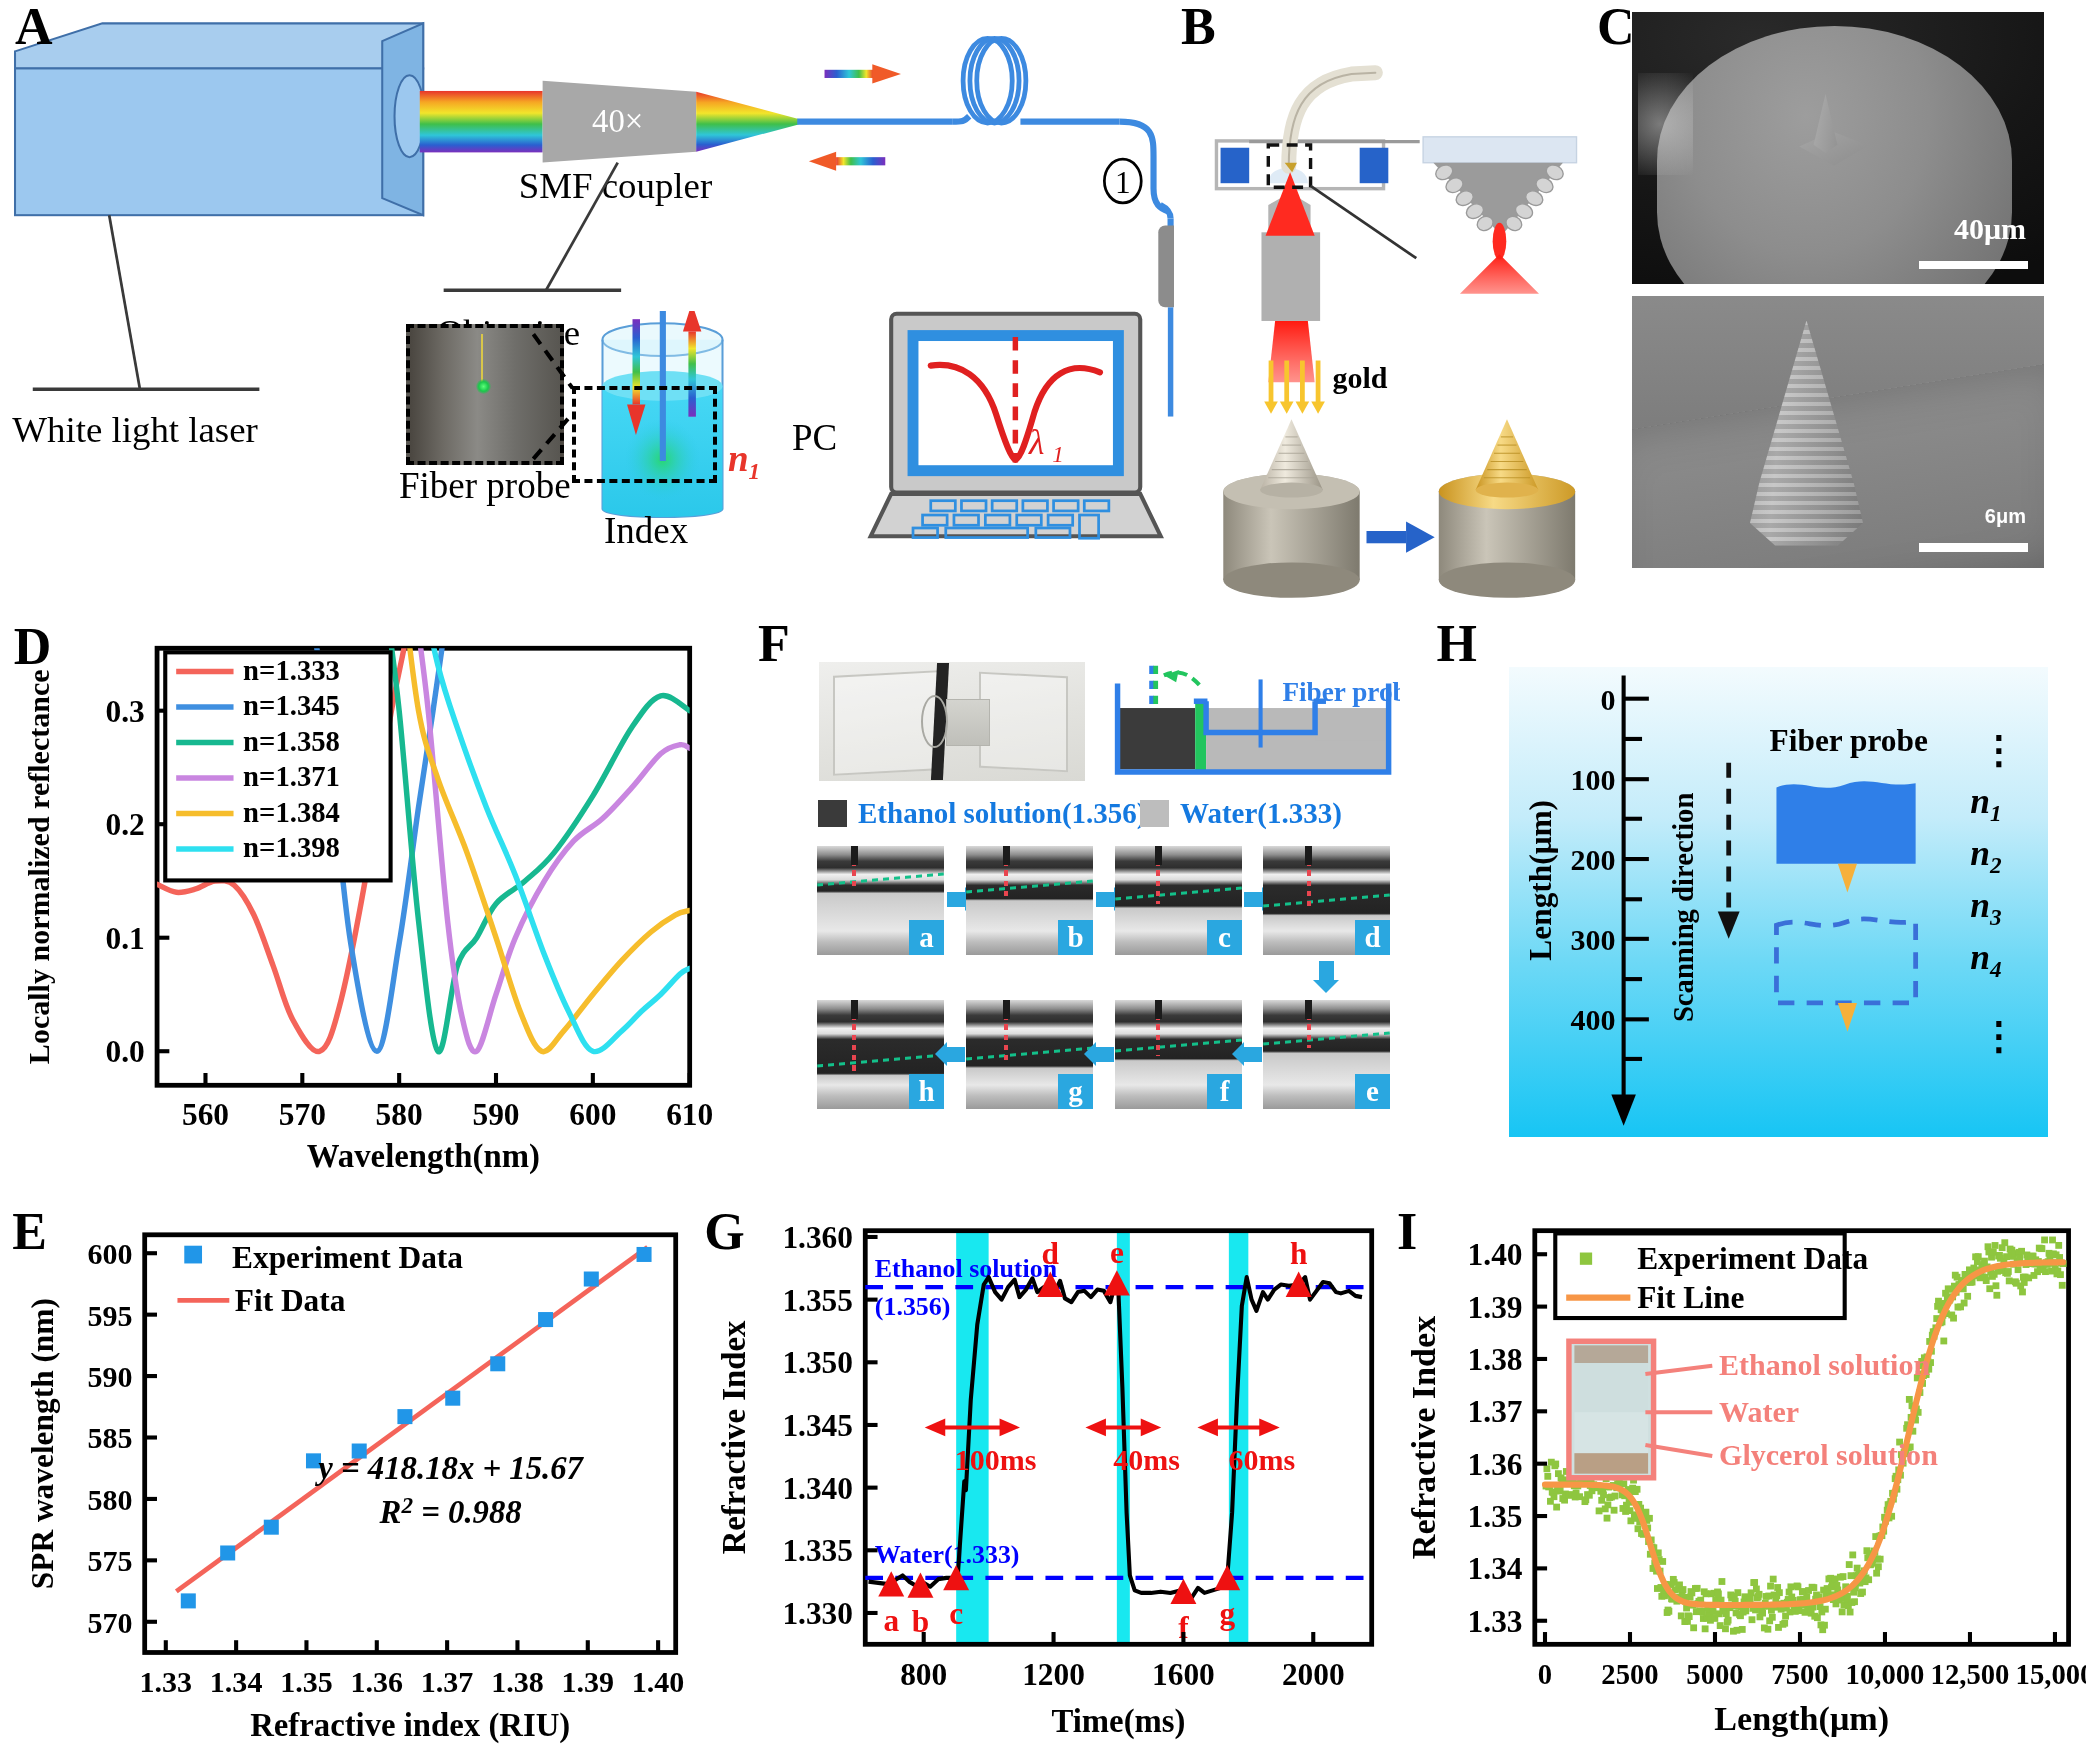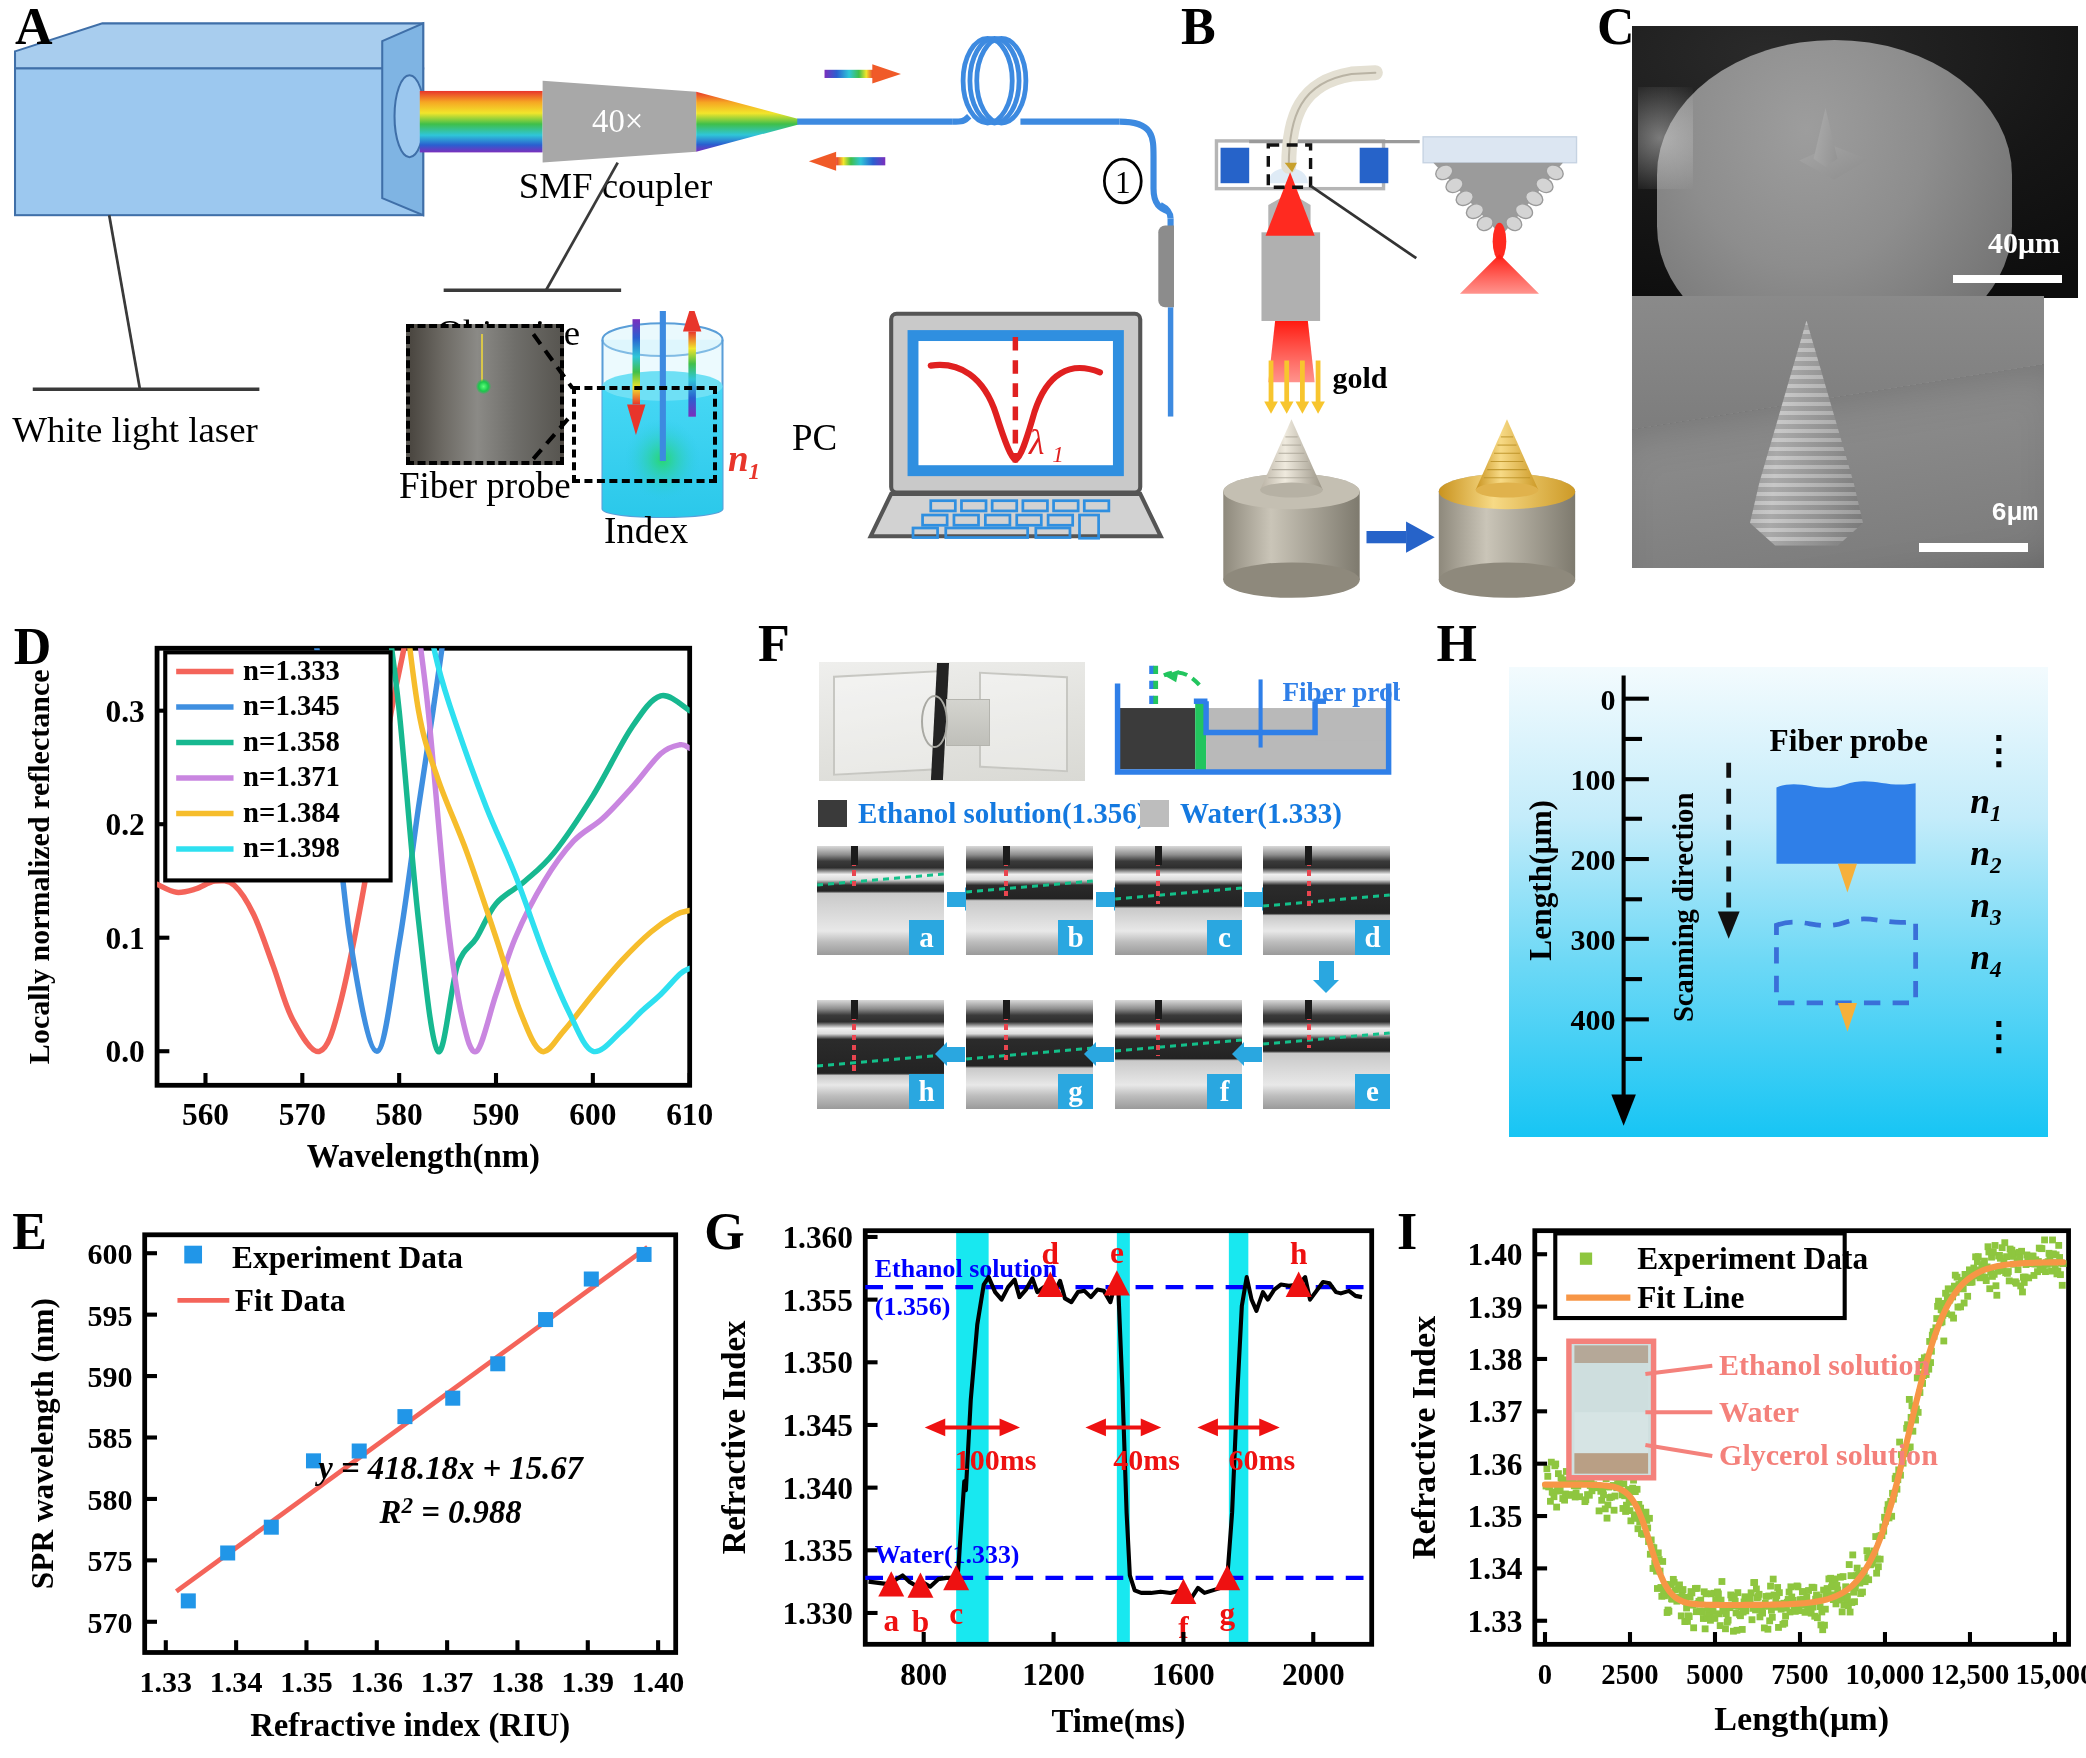--- a/index.html
+++ b/index.html
@@ -332,22 +332,22 @@
         <line x1="464" y1="652" x2="492" y2="652"></line>
           <line x1="469" y1="640" x2="487" y2="640"></line>
       </g>
     </g>
   </svg>
 </div>
 
 <div class="panel" style="left:1597px;top:0;width:489px;height:601px;">
   <div class="plab" style="left:0px;top:1.4px;">C</div>
 
-  <div style="position:absolute;left:35px;top:26px;width:412px;height:272px;
-              background:radial-gradient(ellipse 120% 100% at 30% 10%,#2a2a2a 0%,#161616 60%,#0d0d0d 100%);overflow:hidden;padding-left:34px;">
+  <div style="position:absolute;left:35px;top:12px;width:412px;height:272px;
+              background:radial-gradient(ellipse 120% 100% at 30% 10%,#2a2a2a 0%,#161616 60%,#0d0d0d 100%);overflow:hidden;">
     <div style="position:absolute;left:24.6px;top:13.7px;width:355px;height:321px;border-radius:50%/42%;
                 background:radial-gradient(ellipse at 42% 28%,#9d9d9d 0%,#8d8d8d 42%,#787878 75%,#686868 100%);"></div>
     <div style="position:absolute;left:161px;top:116px;width:79px;height:44px;
                 background:linear-gradient(150deg,#a8a8a8,#8a8a8a);
                 clip-path:polygon(8% 42%,50% 8%,95% 40%,52% 86%);"></div>
     <div style="position:absolute;left:176px;top:82px;width:35px;height:59px;
                 background:linear-gradient(100deg,#b2b2b2,#8e8e8e);
                 clip-path:polygon(50% 0%,84% 86%,50% 100%,16% 86%);"></div>
     <div style="position:absolute;left:5.5px;top:61px;width:55px;height:102px;opacity:.5;
                 background:radial-gradient(circle at 40% 50%,#d8d8d8,rgba(40,40,40,0));"></div>
@@ -360,22 +360,22 @@
               background:linear-gradient(180deg,#8a8a8a 0%,#7e7e7e 45%,#737373 100%);overflow:hidden;">
     <div style="position:absolute;left:-27px;top:101px;width:464px;height:205px;
                 background:linear-gradient(180deg,#8d8d8d,#7a7a7a);
                 transform:skewY(-9deg);box-shadow:inset 0 0 48px rgba(0,0,0,.22);"></div>
     <div style="position:absolute;left:96px;top:24.6px;width:157px;height:225px;
                 background:linear-gradient(95deg,#9a9a9a 0%,#c0c0c0 34%,#a5a5a5 62%,#7c7c7c 100%);
                 clip-path:polygon(50% 0%,80% 72%,86% 90%,70% 100%,30% 100%,14% 90%,20% 72%);"></div>
     <div style="position:absolute;left:96px;top:24.6px;width:157px;height:225px;
                 clip-path:polygon(50% 0%,80% 72%,86% 90%,70% 100%,30% 100%,14% 90%,20% 72%);
                 background:repeating-linear-gradient(180deg,rgba(255,255,255,.13) 0 4.1px,rgba(0,0,0,.12) 4.1px 9px);"></div>
-    <div style="position:absolute;right:6px;bottom:40px;color:#fff;font-size:26px;font-weight:bold;
-                font-family:Liberation Mono, monospace;">6μm</div>
+    <div style="position:absolute;right:18px;bottom:40px;color:#fff;font-size:20px;font-weight:bold;
+                font-family:Liberation Sans, sans-serif;">6μm</div>
     <div style="position:absolute;right:16.4px;bottom:16.4px;width:109px;height:8.2px;background:#fff;"></div>
   </div>
 </div>
 
 <div class="panel" style="left:0px;top:614px;width:717px;height:567px;">
   <div class="plab" style="left:13.7px;top:6.8px;">D</div>
   <svg id="svgD" width="717" height="567" viewBox="0 0 1050 830">
       <defs>
         <clipPath id="cD">
           <rect x="230" y="50" width="780" height="640"></rect>

